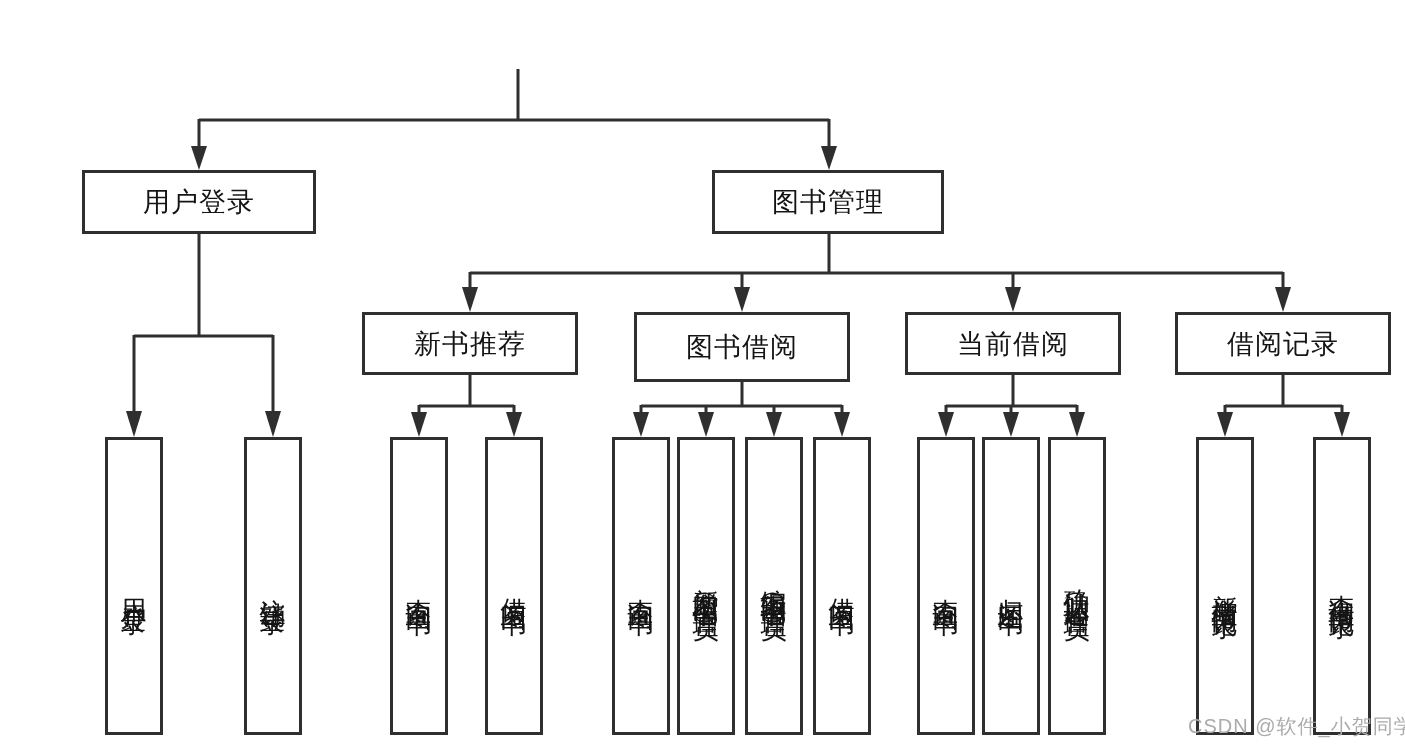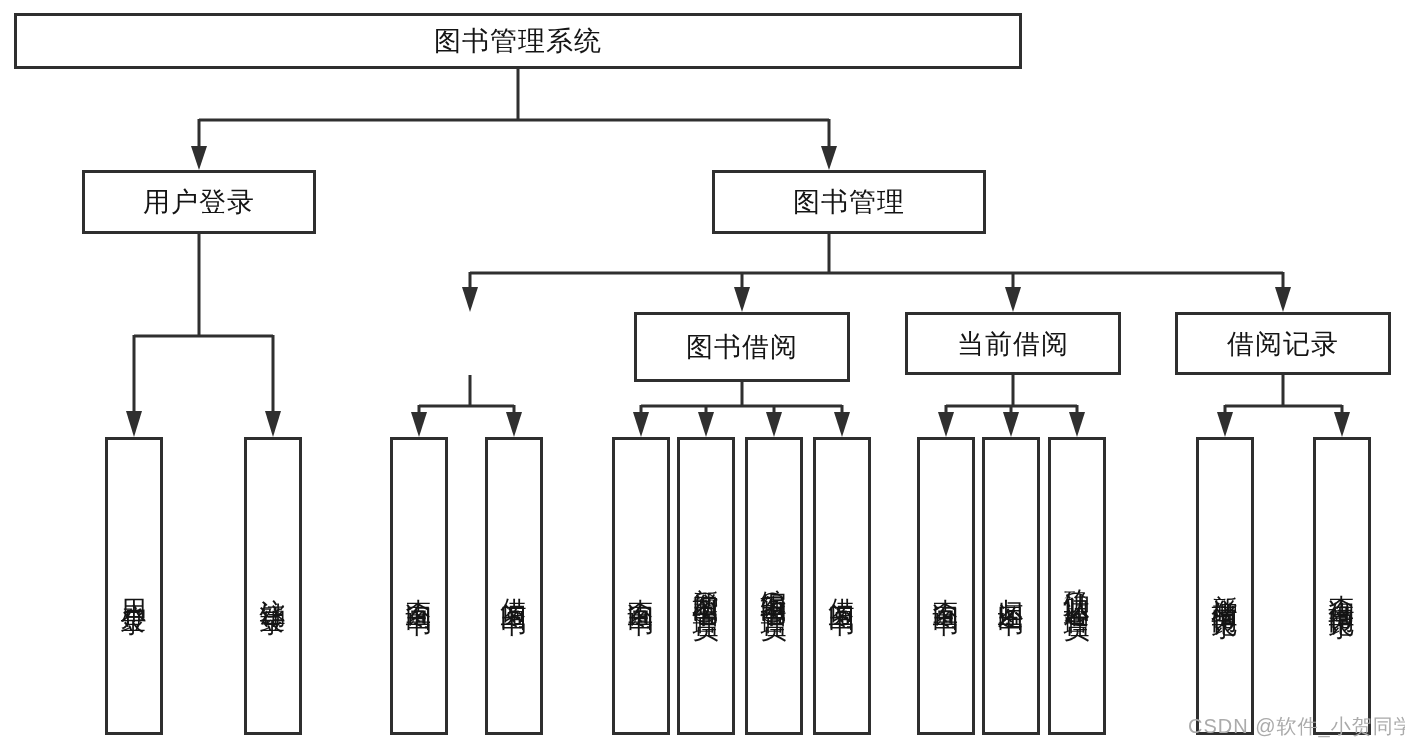--- a/index.html
+++ b/index.html
@@ -112,25 +112,25 @@
     <path d="M1013 375 L1013 406 M946 406 L1077 406 M946 405 L946 414 M1011 405 L1011 414 M1077 405 L1077 414"></path>
     <polygon points="938,412 954,412 946,437"></polygon>
     <polygon points="1003,412 1019,412 1011,437"></polygon>
     <polygon points="1069,412 1085,412 1077,437"></polygon>
 
     <path d="M1283 375 L1283 406 M1225 406 L1342 406 M1225 405 L1225 414 M1342 405 L1342 414"></path>
     <polygon points="1217,412 1233,412 1225,437"></polygon>
     <polygon points="1334,412 1350,412 1342,437"></polygon>
   </svg>
 
-  <div class="hbox" style="left:14px;top:13px;width:1008px;height:56px">图书管理系统</div>
 
   <div class="hbox" style="left:82px;top:170px;width:234px;height:64px">用户登录</div>
-  <div class="hbox" style="left:712px;top:170px;width:274px;height:64px">图书管理</div>
+  <div class="hbox" style="left:712px;top:170px;width:232px;height:64px">图书管理</div>
 
+  <div class="hbox" style="left:362px;top:312px;width:216px;height:63px">新书推荐</div>
   <div class="hbox" style="left:634px;top:312px;width:216px;height:70px">图书借阅</div>
   <div class="hbox" style="left:905px;top:312px;width:216px;height:63px">当前借阅</div>
   <div class="hbox" style="left:1175px;top:312px;width:216px;height:63px">借阅记录</div>
 
   <div class="leaf" style="left:105px">
     <span>用户登录</span>
   </div>
   <div class="leaf" style="left:244px">
     <span>注销登录</span>
   </div>

